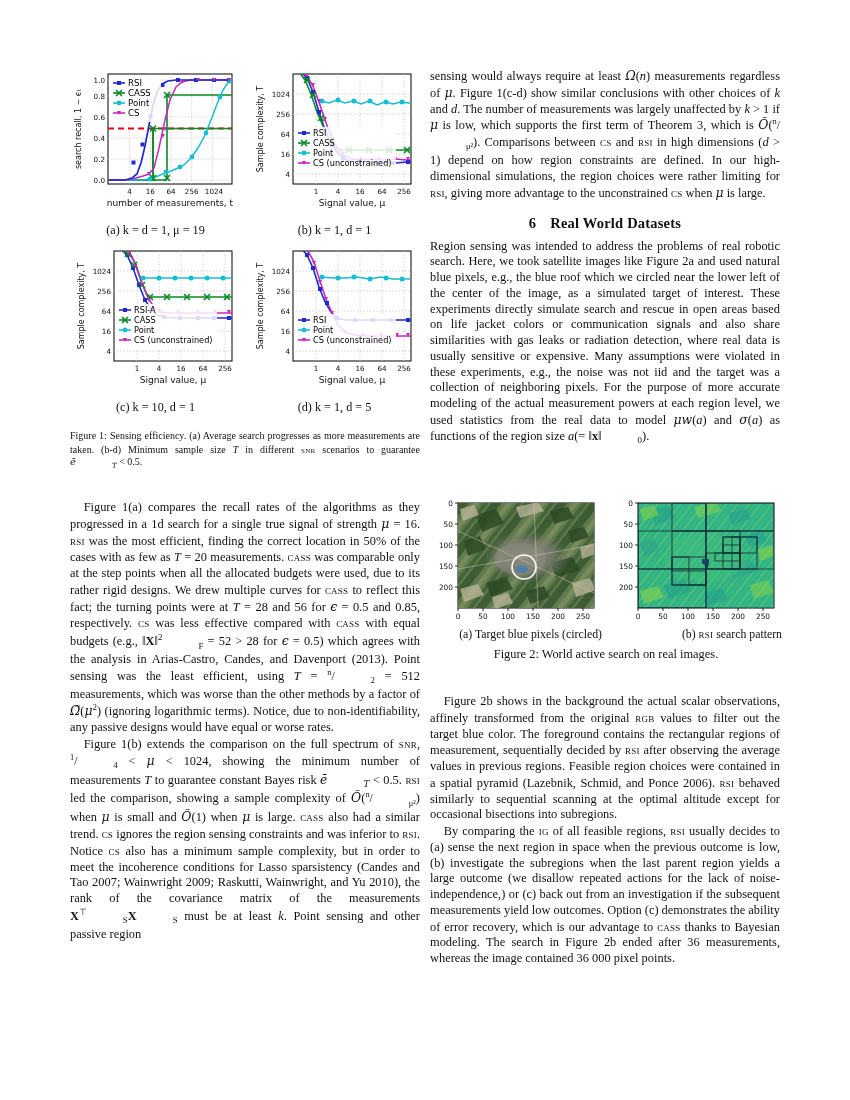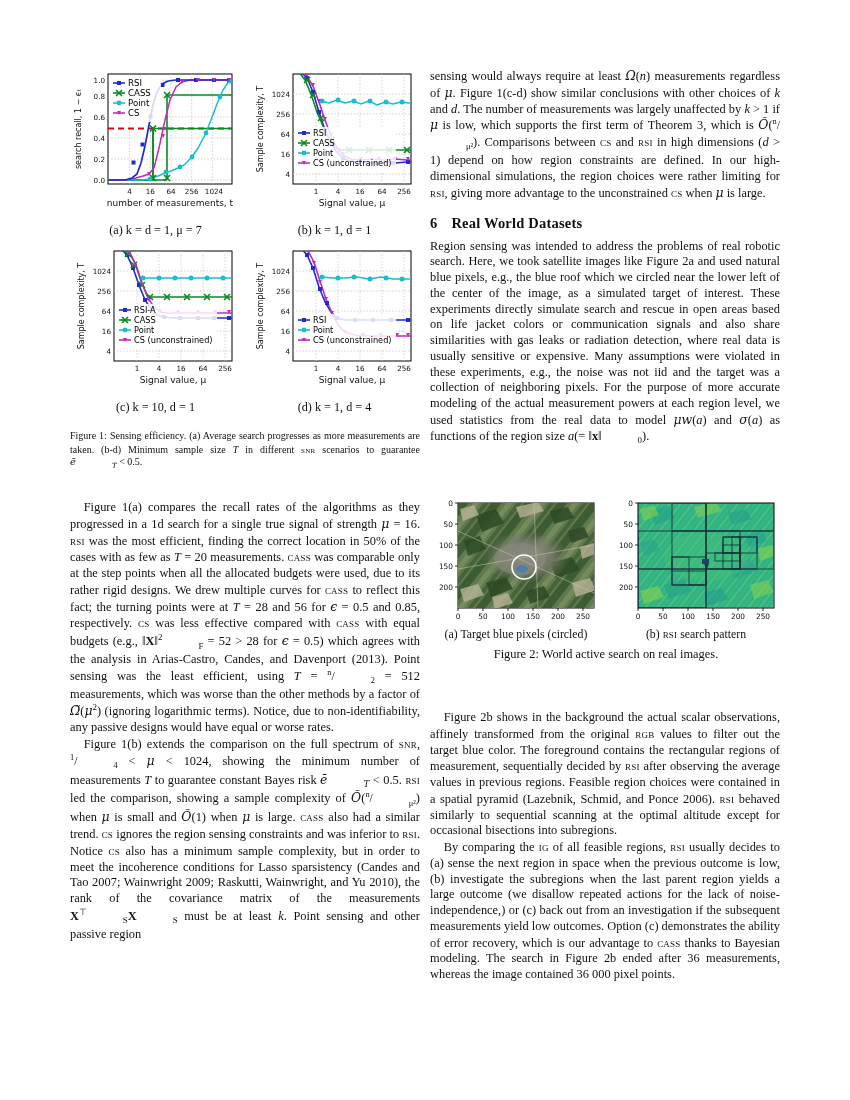--- a/index.html
+++ b/index.html
@@ -33,21 +33,21 @@
   .col-left  { left: 70px; }
   .col-right { left: 430px; }
 
   p { margin: 0; text-indent: 1.1em; }
   p.noindent { text-indent: 0; }
   p + p { margin-top: 0; }
 
   .sec-head {
     font-weight: bold;
     font-size: 14.5px;
-    text-align: left;
+    text-align: center;
     text-indent: 0;
     margin: 13px 0 6px 0;
     letter-spacing: .2px;
   }
   .sec-head .num { margin-right: 14px; }
 
   .sc { font-variant: small-caps; font-size: 1.04em; letter-spacing: .2px;}
   .mathit { font-family: "Liberation Serif", serif; font-style: italic; }
   .mathsym { font-family: "DejaVu Serif", serif; font-style: italic; }
   .bf { font-weight: bold; }
@@ -78,21 +78,21 @@
 
   
   .fig2 {
     position: absolute;
     left: 430px; top: 497px;
     width: 352px;
   }
   .fig2-row { display: flex; justify-content: space-between; }
   .f2panel { width: 172px; }
   .f2cap {
-    text-align: center;
+    text-align: right;
     font-size: 11.8px;
     margin-top: 2px;
   }
   .f2-maincap {
     text-align: center;
     font-size: 12.4px;
     margin-top: 5px;
   }
   svg { display: block; }
   .txt { font-family: "DejaVu Sans", sans-serif; }
@@ -235,21 +235,21 @@
             <text x="59.6" y="126">4</text>
             <text x="80.3" y="126">16</text>
             <text x="101" y="126">64</text>
             <text x="121.7" y="126">256</text>
             <text x="144" y="126">1024</text>
           </g>
 
           <text class="txt" x="100" y="138" font-size="9" text-anchor="middle" fill="#111">number of measurements, t</text>
           <text class="txt" x="11" y="61" font-size="8" text-anchor="middle" fill="#111" transform="rotate(-90,11,61)">search recall, 1 − ϵₜ</text>
         </svg>
-        <div class="panel-cap">(a) k = d = 1, μ = 7</div>
+        <div class="panel-cap">(a) k = d = 1, μ = 19</div>
       </div>
 
       <div class="panel">
         <svg width="171" height="152" viewBox="0 0 171 152">
           <defs>
               <clipPath id="clipB">
                 <rect x="44" y="6" width="118" height="110"></rect>
               </clipPath>
             </defs>
           <rect x="44" y="6" width="118" height="110" fill="#ffffff" stroke="#000" stroke-width="1"></rect>
@@ -603,21 +603,21 @@
           <g class="txt" font-size="7.2" text-anchor="middle" fill="#111">
             <text x="67" y="126">1</text>
             <text x="89" y="126">4</text>
             <text x="111" y="126">16</text>
             <text x="133" y="126">64</text>
             <text x="155" y="126">256</text>
           </g>
           <text class="txt" x="103" y="138" font-size="9" text-anchor="middle" fill="#111">Signal value, μ</text>
           <text class="txt" x="14" y="61" font-size="8" text-anchor="middle" fill="#111" transform="rotate(-90,14,61)">Sample complexity, T</text>
         </svg>
-        <div class="panel-cap">(d) k = 1, d = 4</div>
+        <div class="panel-cap">(d) k = 1, d = 5</div>
       </div>
     </div>
 
     <div class="fig-cap">
       Figure 1: Sensing efficiency. (a) Average search progresses as more measurements are taken. (b-d) Minimum sample size <span class="mathit">T</span> in different <span class="sc">snr</span> scenarios to guarantee <span class="mathsym">ē<sub class="s">T</sub></span> &lt; 0.5.
     </div>
   </div>
 
   <div class="col col-left" style="top:500px;">
     <p>Figure 1(a) compares the recall rates of the algorithms as they progressed in a 1d search for a single true signal of strength <span class="mathsym">μ</span> = 16. <span class="sc">rsi</span> was the most efficient, finding the correct location in 50% of the cases with as few as <span class="mathit">T</span> = 20 measurements. <span class="sc">cass</span> was comparable only at the step points when all the allocated budgets were used, due to its rather rigid designs. We drew multiple curves for <span class="sc">cass</span> to reflect this fact; the turning points were at <span class="mathit">T</span> = 28 and 56 for <span class="mathsym">ϵ</span> = 0.5 and 0.85, respectively. <span class="sc">cs</span> was less effective compared with <span class="sc">cass</span> with equal budgets (e.g., ‖<span class="bf">X</span>‖<sup class="s">2</sup><sub class="s">F</sub> = 52 &gt; 28 for <span class="mathsym">ϵ</span> = 0.5) which agrees with the analysis in Arias-Castro, Candes, and Davenport (2013). Point sensing was the least efficient, using <span class="mathit">T</span> = <span class="frac"><sup class="s">n</sup>/<sub class="s">2</sub></span> = 512 measurements, which was worse than the other methods by a factor of <span class="mathsym">Ω̃</span>(<span class="mathsym">μ</span><sup class="s">2</sup>) (ignoring logarithmic terms). Notice, due to non-identifiability, any passive designs would have equal or worse rates.</p>
@@ -812,18 +812,18 @@
             <text x="153" y="122">250</text>
           </g>
         </svg>
         <div class="f2cap">(b) <span class="sc">rsi</span> search pattern</div>
       </div>
     </div>
 
     <div class="f2-maincap">Figure 2: World active search on real images.</div>
   </div>
 
-  <div class="col col-right" style="top:710px;">
+  <div class="col col-right" style="top:694px;">
     <p>Figure 2b shows in the background the actual scalar observations, affinely transformed from the original <span class="sc">rgb</span> values to filter out the target blue color. The foreground contains the rectangular regions of measurement, sequentially decided by <span class="sc">rsi</span> after observing the average values in previous regions. Feasible region choices were contained in a spatial pyramid (Lazebnik, Schmid, and Ponce 2006). <span class="sc">rsi</span> behaved similarly to sequential scanning at the optimal altitude except for occasional bisections into subregions.</p>
     <p>By comparing the <span class="sc">ig</span> of all feasible regions, <span class="sc">rsi</span> usually decides to (a) sense the next region in space when the previous outcome is low, (b) investigate the subregions when the last parent region yields a large outcome (we disallow repeated actions for the lack of noise-independence,) or (c) back out from an investigation if the subsequent measurements yield low outcomes. Option (c) demonstrates the ability of error recovery, which is our advantage to <span class="sc">cass</span> thanks to Bayesian modeling. The search in Figure 2b ended after 36 measurements, whereas the image contained 36 000 pixel points.</p>
   </div>
 
 </div>
 
 </body></html>

